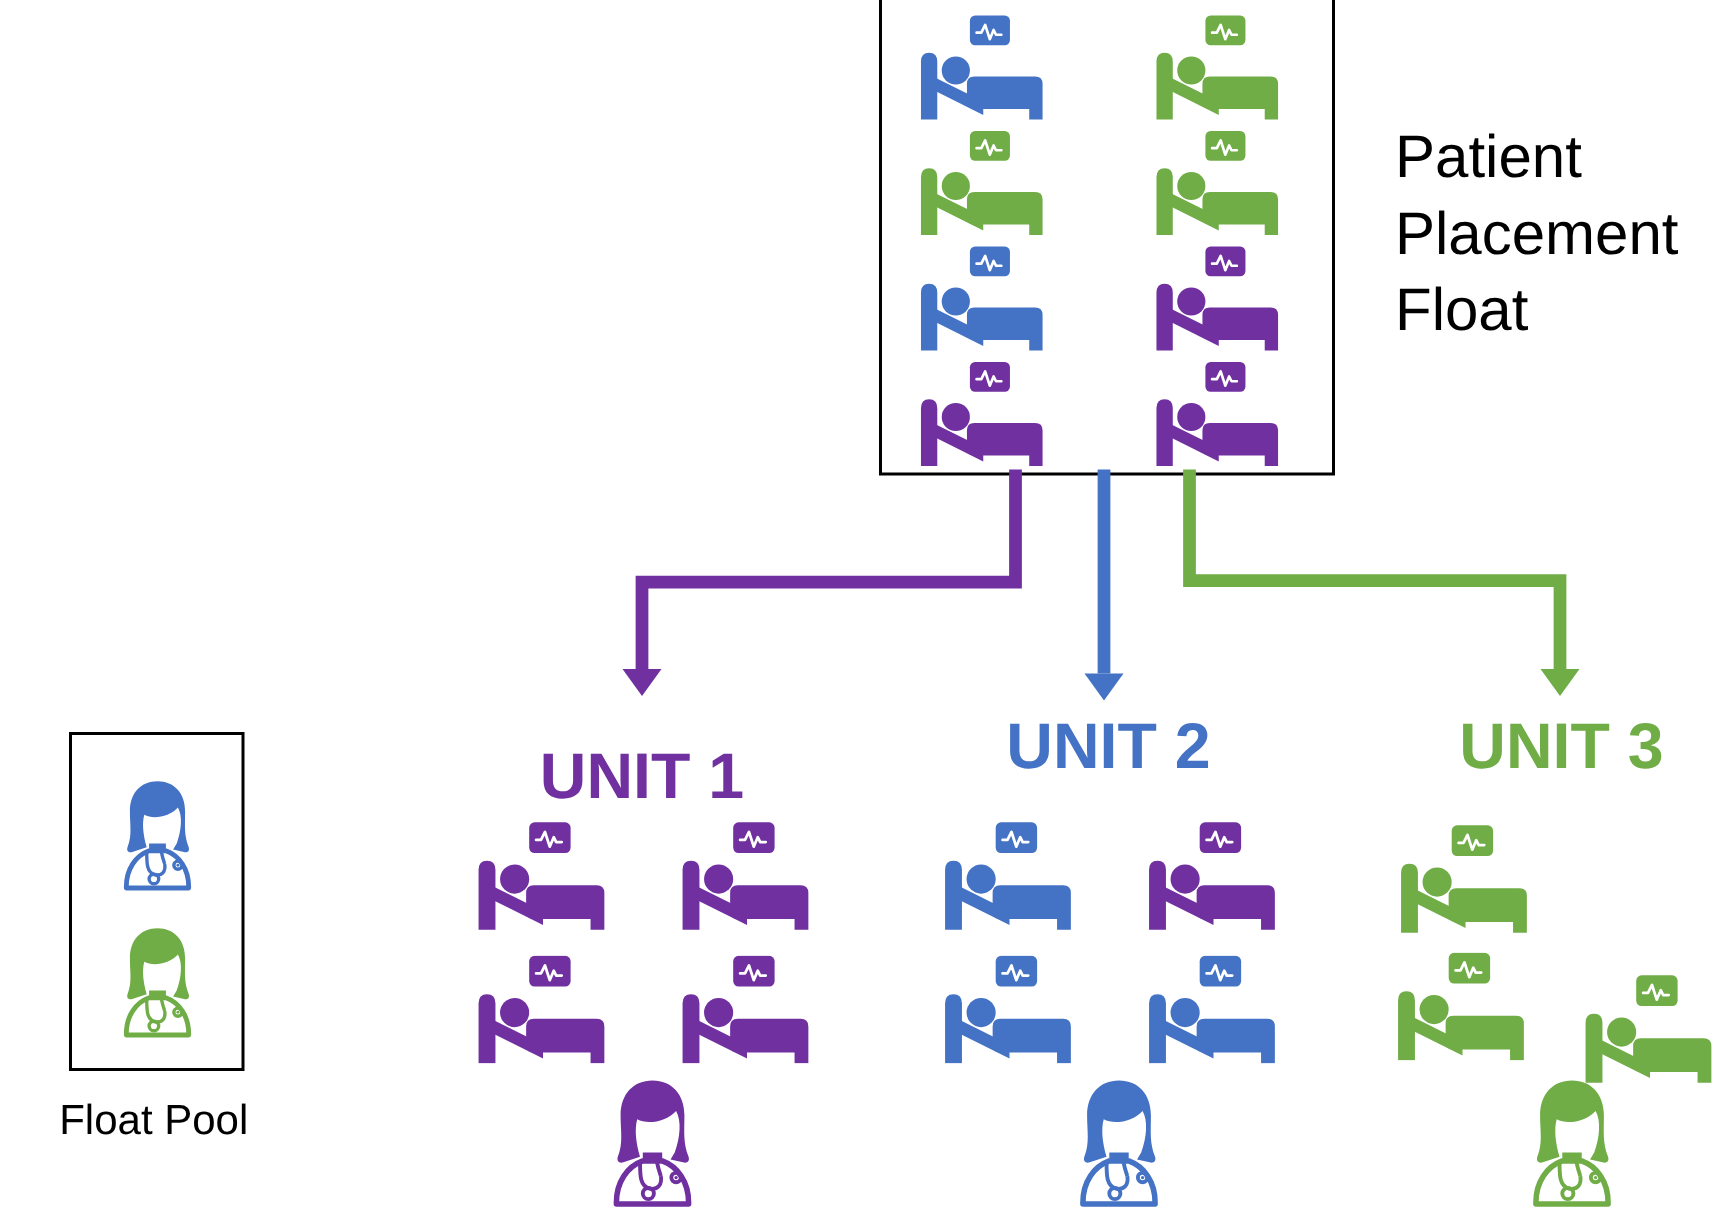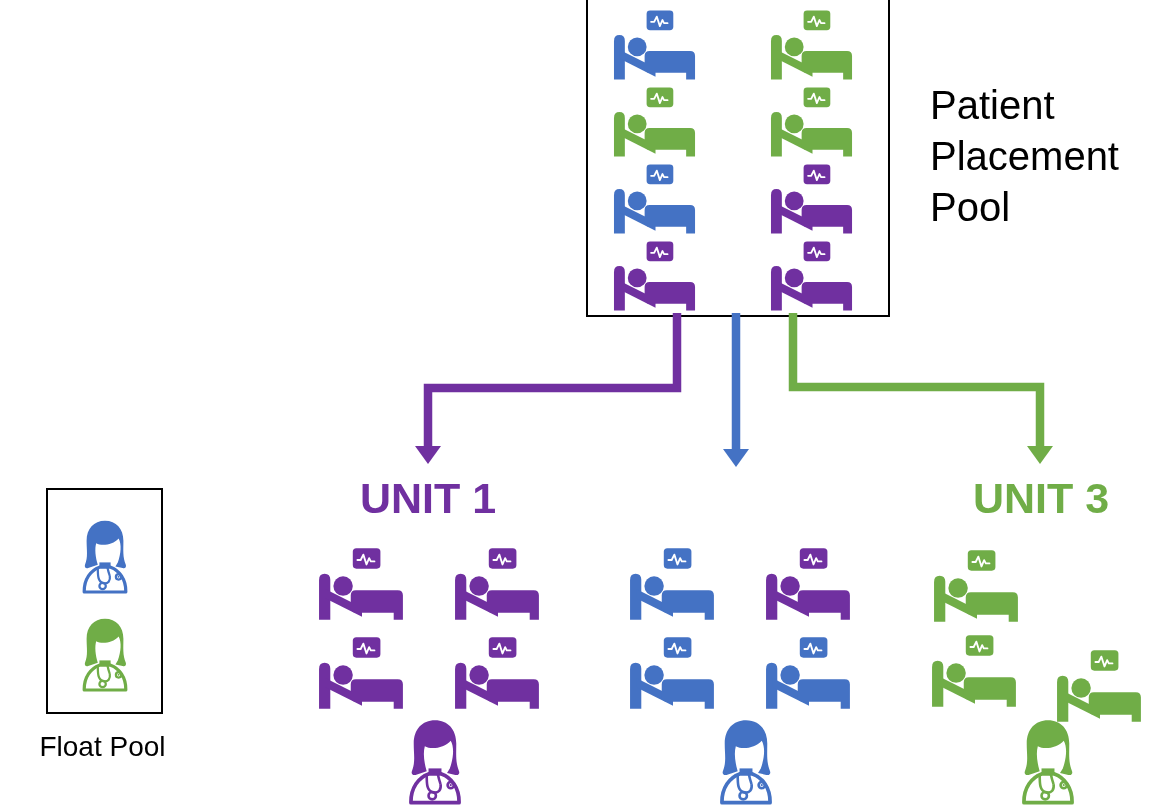--- a/index.html
+++ b/index.html
@@ -156,40 +156,40 @@
       <path d="M38 41 H79 Q84 41 84 46 V70 H75 V63 H38 Q33 63 33 58 V46 Q33 41 38 41 Z"></path>
     </g>
     <path d="M39.5 11.5 h3.2 l2.6 -5.2 3.1 9.6 2.6 -6.2 1.6 3.2 h3.6" fill="none" stroke="#fff" stroke-width="1.8" stroke-linecap="round" stroke-linejoin="round"></path>
   </svg>
         </div>
       </div>
   </div>
   <div class="queue-label">
     <div>Patient</div>
     <div>Placement</div>
-    <div>Pool</div>
+    <div>Float</div>
   </div>
 
   <svg class="arrows" viewBox="0 0 1150 810">
     <g>
       <path d="M677 313 V388 H428 V446" fill="none" stroke-width="8.5" stroke="#7030A0"></path>
       <polygon points="415,446 441,446 428,464" fill="#7030A0"></polygon>
     </g>
     <g>
       <path d="M736 313 V449" fill="none" stroke-width="8.5" stroke="#4472C4"></path>
       <polygon points="723,449 749,449 736,467" fill="#4472C4"></polygon>
     </g>
     <g>
       <path d="M793 313 V387 H1040 V446" fill="none" stroke-width="8.5" stroke="#70AD47"></path>
       <polygon points="1027,446 1053,446 1040,464" fill="#70AD47"></polygon>
     </g>
   </svg>
 
   <div class="unit" style="left:315px">
-    <div class="unit-label" style="color: rgb(112, 48, 160);">UNIT 1</div>
+    <div class="unit-label" style="color: rgb(112, 48, 160); margin-top: 20px;">UNIT 1</div>
     <div class="bedgrid layout-grid4">
         <div class="bed slot0">
           <svg viewBox="0 0 88 70" xmlns="http://www.w3.org/2000/svg">
     <g fill="#7030A0">
       <rect x="35" y="0" width="27" height="20" rx="3.5"></rect>
       <path d="M2 31 Q2 25 7.5 25 Q13 25 13 31 L13 70 L2 70 Z"></path>
       <circle cx="25.5" cy="37" r="9.5"></circle>
       <path d="M8 40 L44 58 L44 67 L8 49 Z"></path>
       <path d="M38 41 H79 Q84 41 84 46 V70 H75 V63 H38 Q33 63 33 58 V46 Q33 41 38 41 Z"></path>
     </g>
@@ -245,20 +245,21 @@
       <path d="M43 61 C44 66 45 69 46 72"></path>
       <circle cx="37" cy="84.5" r="4"></circle>
       <circle cx="57" cy="73" r="3.4"></circle>
     </g>
     <circle cx="57" cy="73" r="1.2" fill="#7030A0"></circle>
   </svg>
       </div>
   </div>
 
   <div class="unit" style="left:626px">
+    <div class="unit-label" style="color: rgb(68, 114, 196);">UNIT 2</div>
     <div class="bedgrid layout-grid4">
         <div class="bed slot0">
           <svg viewBox="0 0 88 70" xmlns="http://www.w3.org/2000/svg">
     <g fill="#4472C4">
       <rect x="35" y="0" width="27" height="20" rx="3.5"></rect>
       <path d="M2 31 Q2 25 7.5 25 Q13 25 13 31 L13 70 L2 70 Z"></path>
       <circle cx="25.5" cy="37" r="9.5"></circle>
       <path d="M8 40 L44 58 L44 67 L8 49 Z"></path>
       <path d="M38 41 H79 Q84 41 84 46 V70 H75 V63 H38 Q33 63 33 58 V46 Q33 41 38 41 Z"></path>
     </g>

